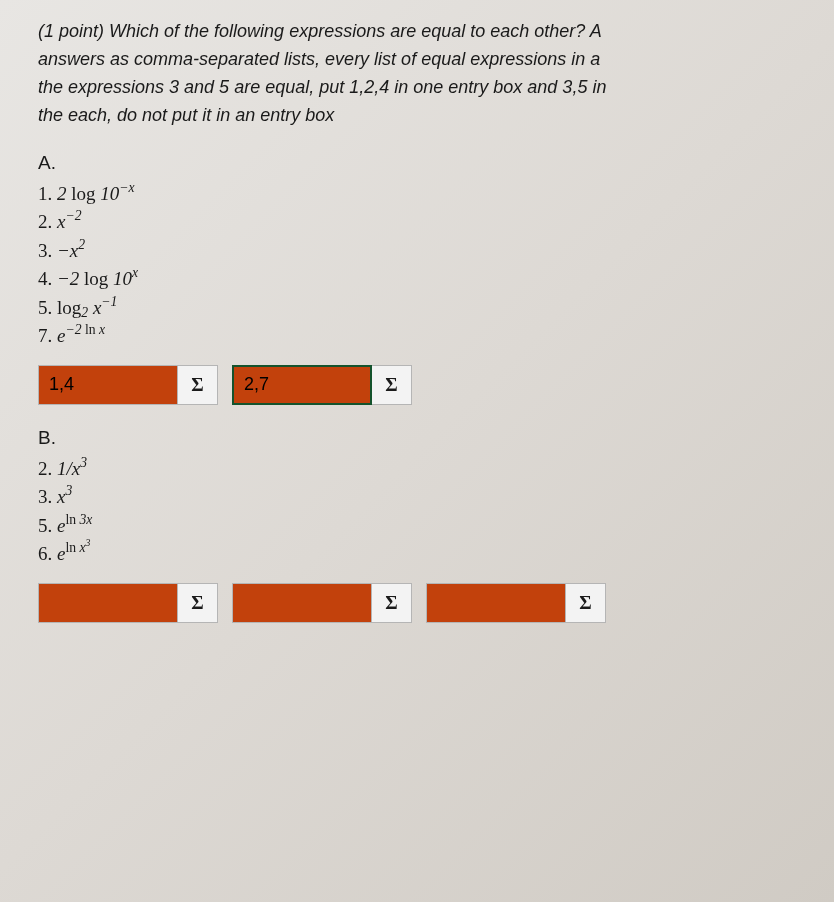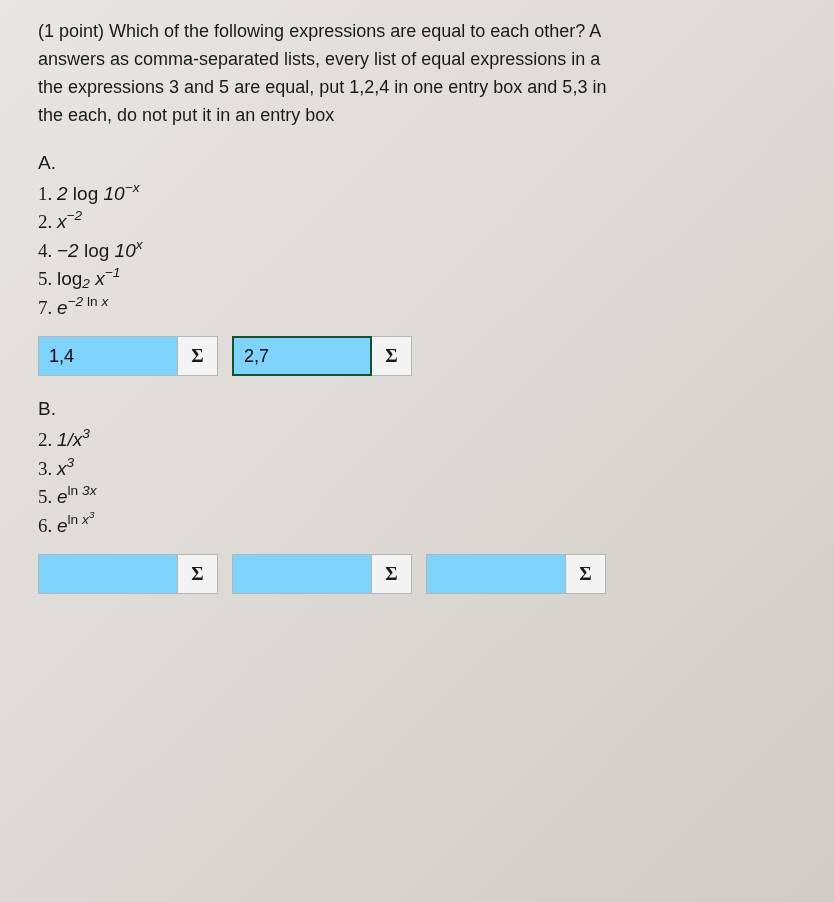--- a/index.html
+++ b/index.html
@@ -5,58 +5,59 @@
     * { box-sizing: border-box; margin: 0; padding: 0; }
     body {
       font-family: Arial, Helvetica, sans-serif;
       background: linear-gradient(135deg, #e8e6e3 0%, #ddd9d4 50%, #d0cbc4 100%);
       width: 834px;
       height: 902px;
       padding: 18px 8px 0 38px;
       color: #1a1a1a;
       overflow: hidden;
     }
-    .instructions { font-size: 18px; line-height: 1.55; margin-bottom: 22px; }
+    .instructions { font-size: 18px; line-height: 1.55; margin-bottom: 22px; font-style: italic; }
     .part-label { font-size: 19px; margin-bottom: 6px; margin-top: 10px; }
     .item { font-size: 19px; line-height: 1.5; font-family: 'Times New Roman', serif; }
     .answer-row { display: flex; gap: 14px; margin: 14px 0 22px 0; }
     .answer-group { display: flex; }
     .answer-input {
       width: 140px; height: 40px; font-size: 18px; padding: 0 10px;
-      border: 1px solid #b5b5b5; background: #7dd3fc; outline: none;
+      border: 1px solid #b5b5b5; background: #c2410c; outline: none;
       font-family: Arial, sans-serif;
     }
     .answer-input.focused { border: 2px solid #14532d; }
     .sigma-btn {
       width: 40px; height: 40px; border: 1px solid #b5b5b5; border-left: none;
       background: #f3f3f3; display: flex; align-items: center; justify-content: center;
       font-size: 19px; font-family: 'Times New Roman', serif; font-weight: bold;
       cursor: pointer;
     }
-    .math { font-family: Liberation Sans, sans-serif; font-style: italic; }
+    .math { font-family: Liberation Serif, serif; font-style: italic; }
     sup, sub { font-size: 0.72em; line-height: 0; }
     sup { vertical-align: 0.58em; }
     sub { vertical-align: -0.25em; }
     .rm { font-style: normal; }
   </style>
 </head>
 <body>
 
 <div class="instructions">
   <span>(1 point) </span><span>Which of the following expressions are equal to each other? A</span><br>
   <span>answers as comma-separated lists, every list of equal expressions in a</span><br>
-  <span>the expressions 3 and 5 are equal, put 1,2,4 in one entry box and 5,3 in</span><br>
+  <span>the expressions 3 and 5 are equal, put 1,2,4 in one entry box and 3,5 in</span><br>
   <span>the each, do not put it in an entry box</span>
 </div>
 
 <div>
   <div class="part-label">A.</div>
   <div id="partA-items">
       <div class="item"><span>1. </span><span class="math">2 <span class="rm">log</span> 10<sup>−<i>x</i></sup></span></div>
       <div class="item"><span>2. </span><span class="math"><i>x</i><sup>−2</sup></span></div>
+      <div class="item"><span>3. </span><span class="math">−<i>x</i><sup>2</sup></span></div>
       <div class="item"><span>4. </span><span class="math">−2 <span class="rm">log</span> 10<sup><i>x</i></sup></span></div>
       <div class="item"><span>5. </span><span class="math"><span class="rm">log</span><sub>2</sub> <i>x</i><sup>−1</sup></span></div>
       <div class="item"><span>7. </span><span class="math"><i>e</i><sup>−2 <span class="rm">ln</span> <i>x</i></sup></span></div>
     </div>
   <div class="answer-row" id="partA-answers">
       <div class="answer-group">
         <input type="text" class="answer-input" value="1,4" style="">
         <div class="sigma-btn">Σ</div>
       </div>
       <div class="answer-group">

